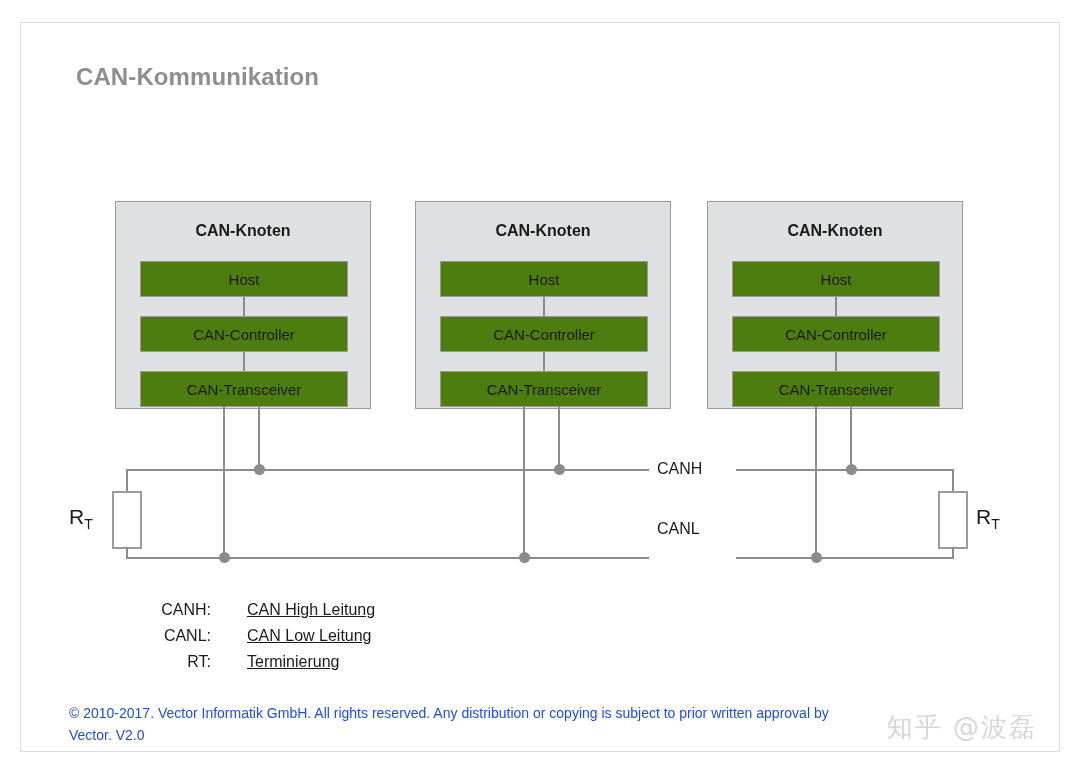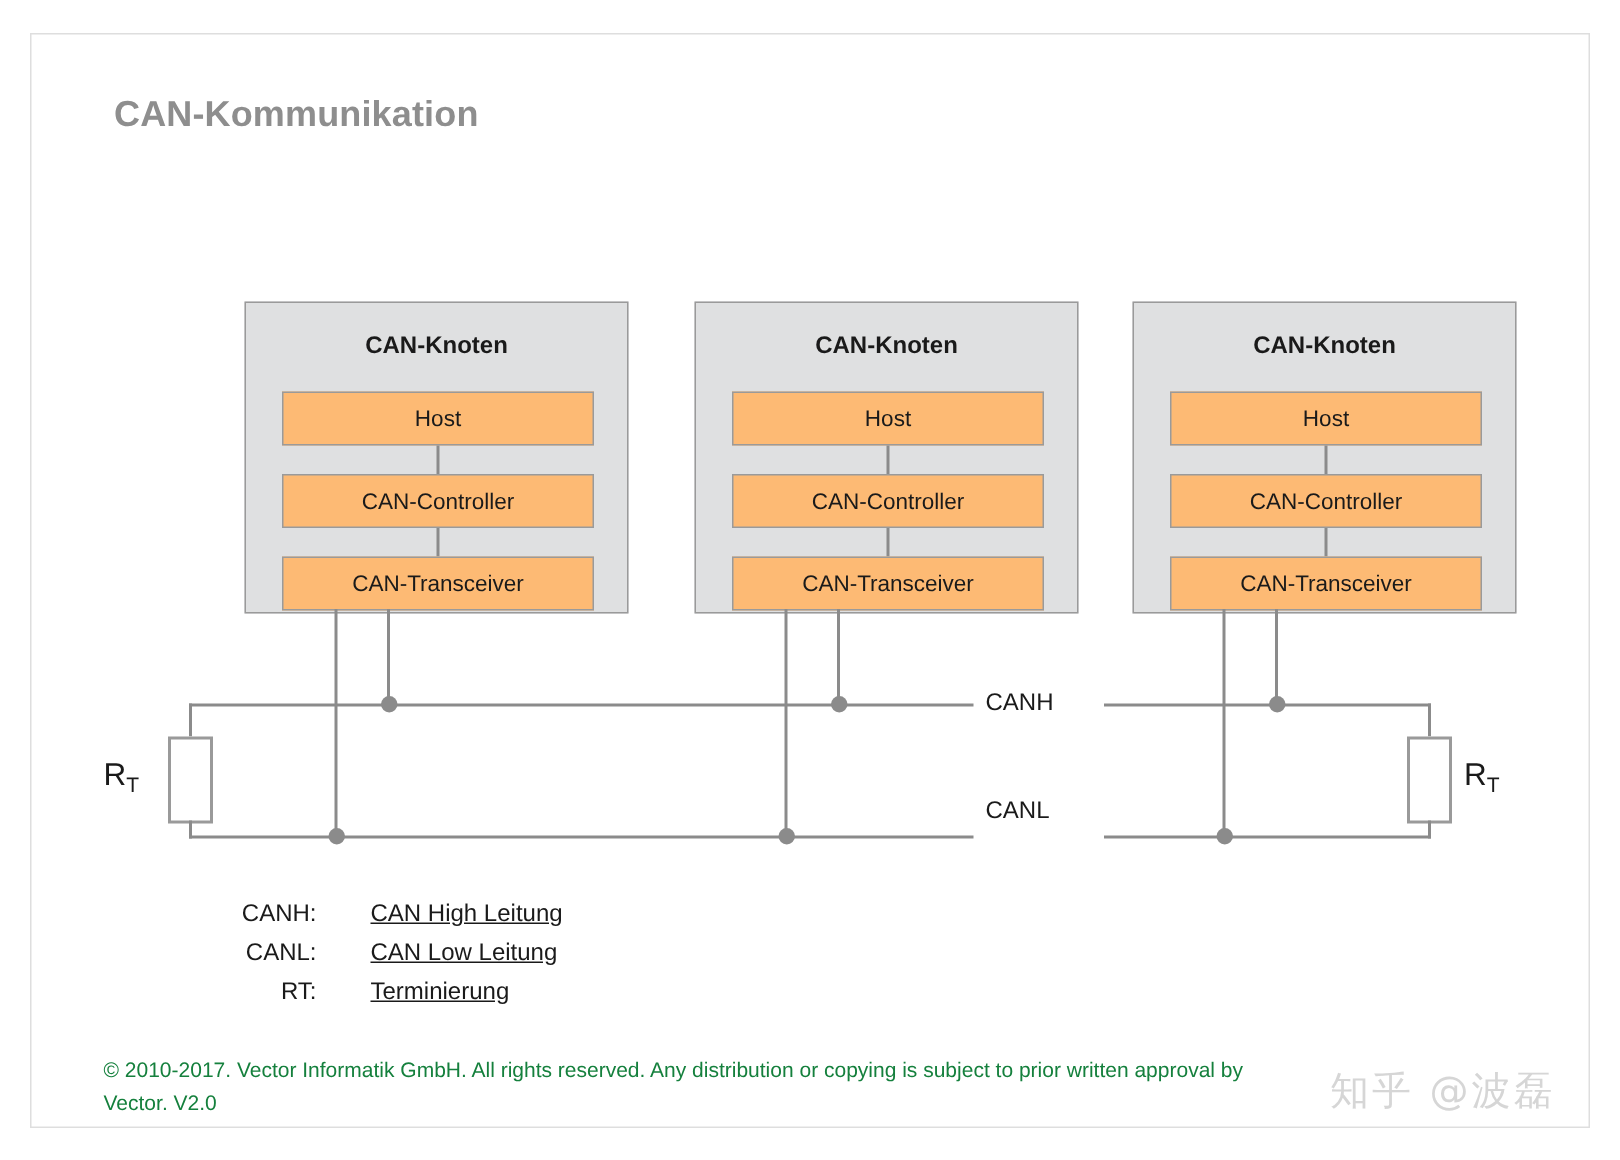--- a/index.html
+++ b/index.html
@@ -33,30 +33,29 @@
   #diagram{
     position:absolute;left:0;top:0;width:1040px;height:730px;
   }
   
   .node{
     position:absolute;
     width:256px;height:208px;
     background:#dfe0e1;
     border:1px solid #9a9a9a;
     box-sizing:border-box;
-    margin-left:48px;
   }
   .node-title{
     position:absolute;left:0;right:0;top:20px;
     text-align:center;
     font-size:16px;font-weight:bold;color:#1a1a1a;
   }
   .layer{
     position:absolute;left:24px;width:208px;height:36px;
-    background:#fdba74;border:1px solid #9a9a9a;
+    background:#4d7c0f;border:1px solid #9a9a9a;
     box-sizing:border-box;
     display:flex;align-items:center;justify-content:center;
     font-size:15px;color:#1a1a1a;
   }
   .layer.l1{top:59px;}
   .layer.l2{top:114px;}
   .layer.l3{top:169px;}
   .vlink{
     position:absolute;left:127px;width:2px;height:19px;
     background:#8b8b8b;
@@ -90,21 +89,21 @@
   #legend{
     position:absolute;left:110px;top:578px;
     font-size:16px;color:#1a1a1a;
   }
   #legend .row{display:flex;margin-bottom:8px;}
   #legend .key{width:80px;text-align:right;padding-right:36px;}
   #legend .val{white-space:nowrap;text-decoration:underline;}
   
   #footer{
     position:absolute;left:48px;top:680px;width:930px;
-    font-size:14px;line-height:1.55;color:#15803d;
+    font-size:14px;line-height:1.55;color:#1d4ed8;
   }
   
   #watermark{
     position:absolute;right:22px;bottom:6px;
     font-size:26px;color:#cfcfcf;
     font-family:"DejaVu Sans",sans-serif;
     letter-spacing:2px;white-space:nowrap;
     opacity:.85;
   }
 </style>
@@ -153,21 +152,21 @@
     <div class="wire wire-v" style="left:794px;top:383px;height:153px;"></div>
     <div class="wire wire-v" style="left:829px;top:383px;height:64px;"></div>
 
     <div class="wire wire-h" style="left:105px;top:446px;width:523px;"></div>
 
     <div class="wire wire-h" style="left:715px;top:446px;width:218px;"></div>
     <div class="bus-label" style="left:636px;top:437px;">CANH</div>
 
     <div class="wire wire-h" style="left:105px;top:534px;width:523px;"></div>
     <div class="wire wire-h" style="left:715px;top:534px;width:218px;"></div>
-    <div class="bus-label" style="left:636px;top:509px;">CANL</div>
+    <div class="bus-label" style="left:636px;top:497px;">CANL</div>
 
     <div class="dot" style="left:233px;top:441px;"></div>
     <div class="dot" style="left:533px;top:441px;"></div>
     <div class="dot" style="left:825px;top:441px;"></div>
     <div class="dot" style="left:198px;top:529px;"></div>
     <div class="dot" style="left:498px;top:529px;"></div>
     <div class="dot" style="left:790px;top:529px;"></div>
 
     <div class="wire wire-v" style="left:105px;top:446px;height:22px;"></div>
     <div class="res" style="left:91px;top:468px;"></div>

